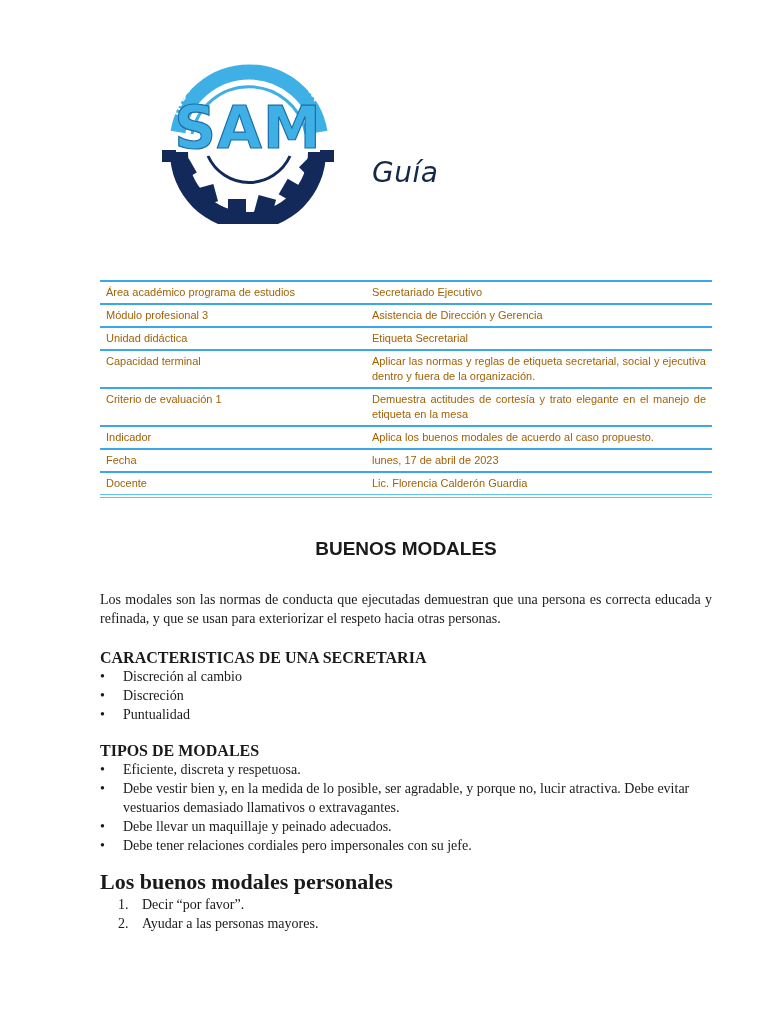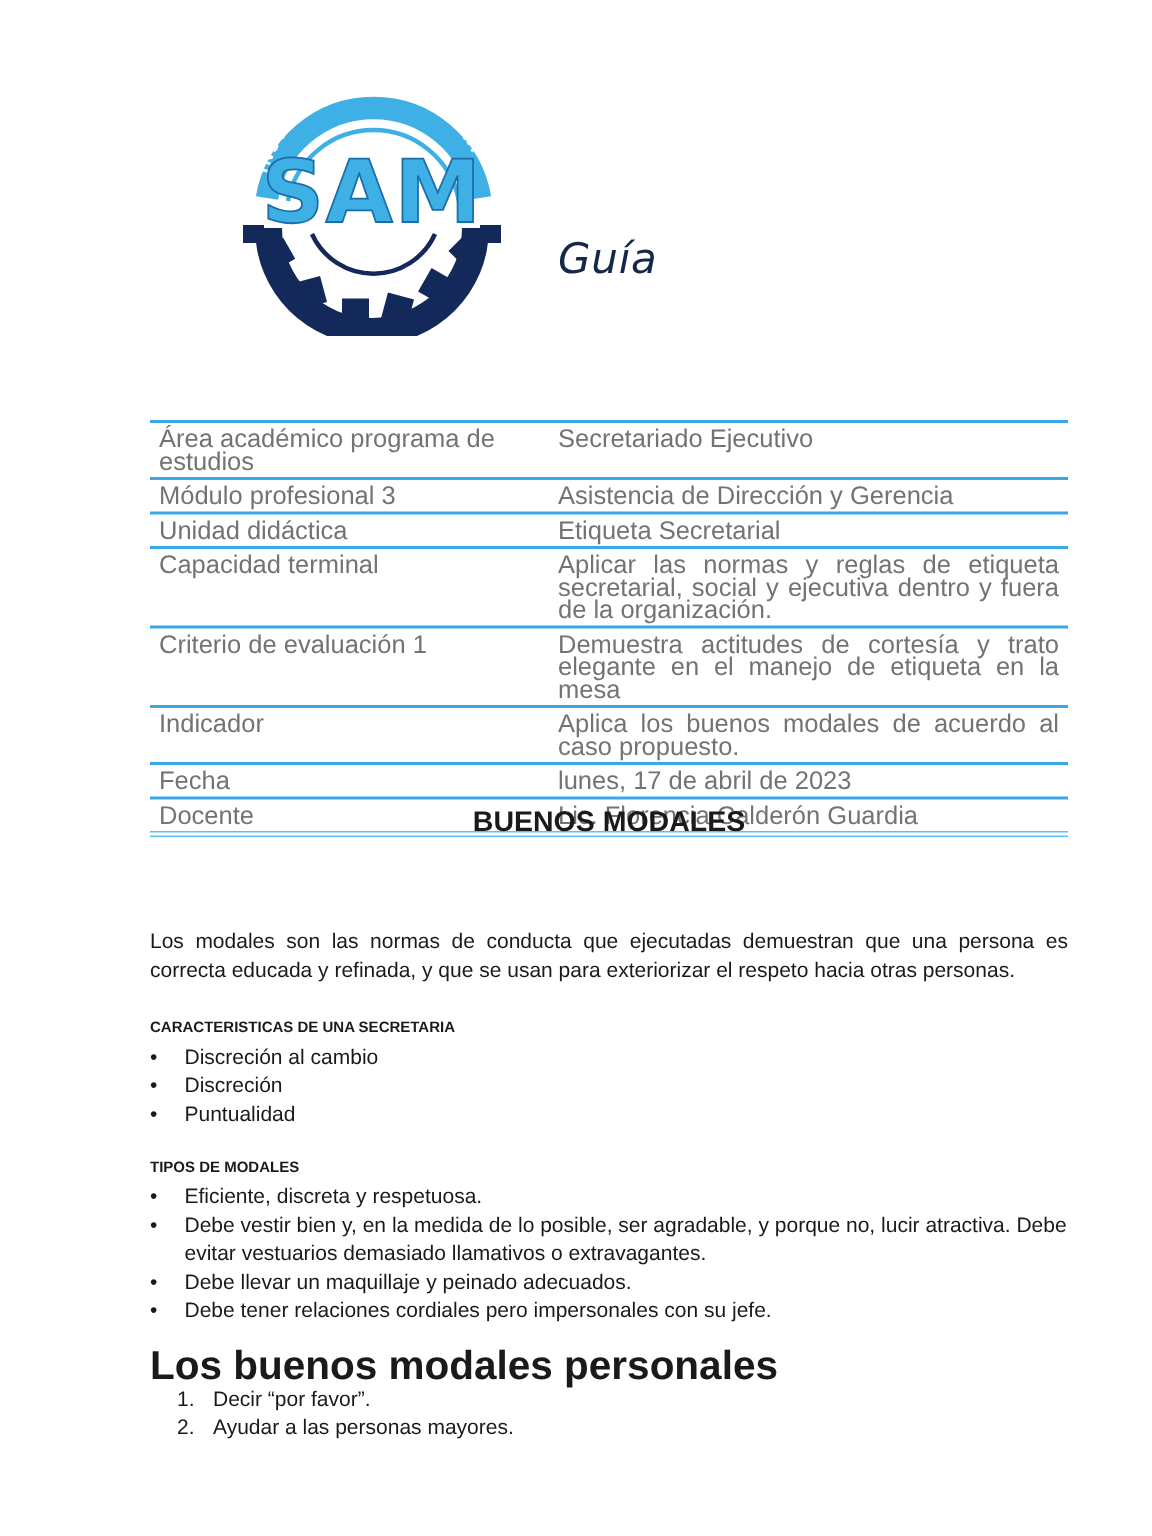--- a/index.html
+++ b/index.html
@@ -3,36 +3,36 @@
 <meta charset="utf-8">
 <style>
   html, body { margin:0; padding:0; background:#ffffff; }
   body { width:768px; height:1024px; position:relative; overflow:hidden;
          font-family:"Liberation Sans", sans-serif; color:#1a1a1a; }
   .logo { position:absolute; left:148px; top:54px; width:200px; height:170px; }
   .title { position:absolute; left:372px; top:150px; font-family:"DejaVu Sans", sans-serif;
            font-style:italic; font-size:28px; line-height:46px; color:#14294a; letter-spacing:0.5px; }
   .title div { white-space:nowrap; }
   table.info { position:absolute; left:100px; top:280px; width:612px; border-collapse:collapse;
-               font-size:17px; line-height:15px; color:#737373; }
+               font-size:11px; line-height:15px; color:#a16207; }
   table.info tr { border-bottom:2px solid #3aa8e6; }
   table.info tr:first-child { border-top:2px solid #3aa8e6; }
   table.info tr:last-child { border-bottom:4px double #5cc0f0;margin-left:36px; }
   table.info td { padding:3px 6px 3px 6px; vertical-align:top; }
   table.info td.k { width:254px; }
   table.info td.v { text-align:justify; }
   h1.main { position:absolute; left:0; width:812px; top:538px; margin:0; text-align:center;
             font-size:19px; font-weight:bold; color:#1a1a1a; }
-  .content { position:absolute; left:100px; top:618px; width:612px; font-size:14px; line-height:19px; }
+  .content { position:absolute; left:100px; top:590px; width:612px; font-size:14px; line-height:19px;font-family:Liberation Serif, serif; }
   .content p { margin:0; text-align:justify; }
-  .content h3 { margin:0; font-size:10px; font-weight:bold; }
+  .content h3 { margin:0; font-size:16px; font-weight:bold; }
   .content ul { margin:0; padding:0; list-style:none; }
   .content ul li { position:relative; padding-left:23px; }
   .content ul li .b { position:absolute; left:0; top:0; }
-  .content h2 { margin:0; font-size:27px; font-weight:bold; line-height:26px; }
+  .content h2 { margin:0; font-size:22px; font-weight:bold; line-height:26px; }
   .content ol { margin:0; padding:0; list-style:none; }
   .content ol li { position:relative; padding-left:42px; }
   .content ol li .n { position:absolute; left:18px; }
 </style>
 </head>
 <body>
 
 <div class="logo">
   <svg width="200" height="170" viewBox="0 0 200 170">
 

